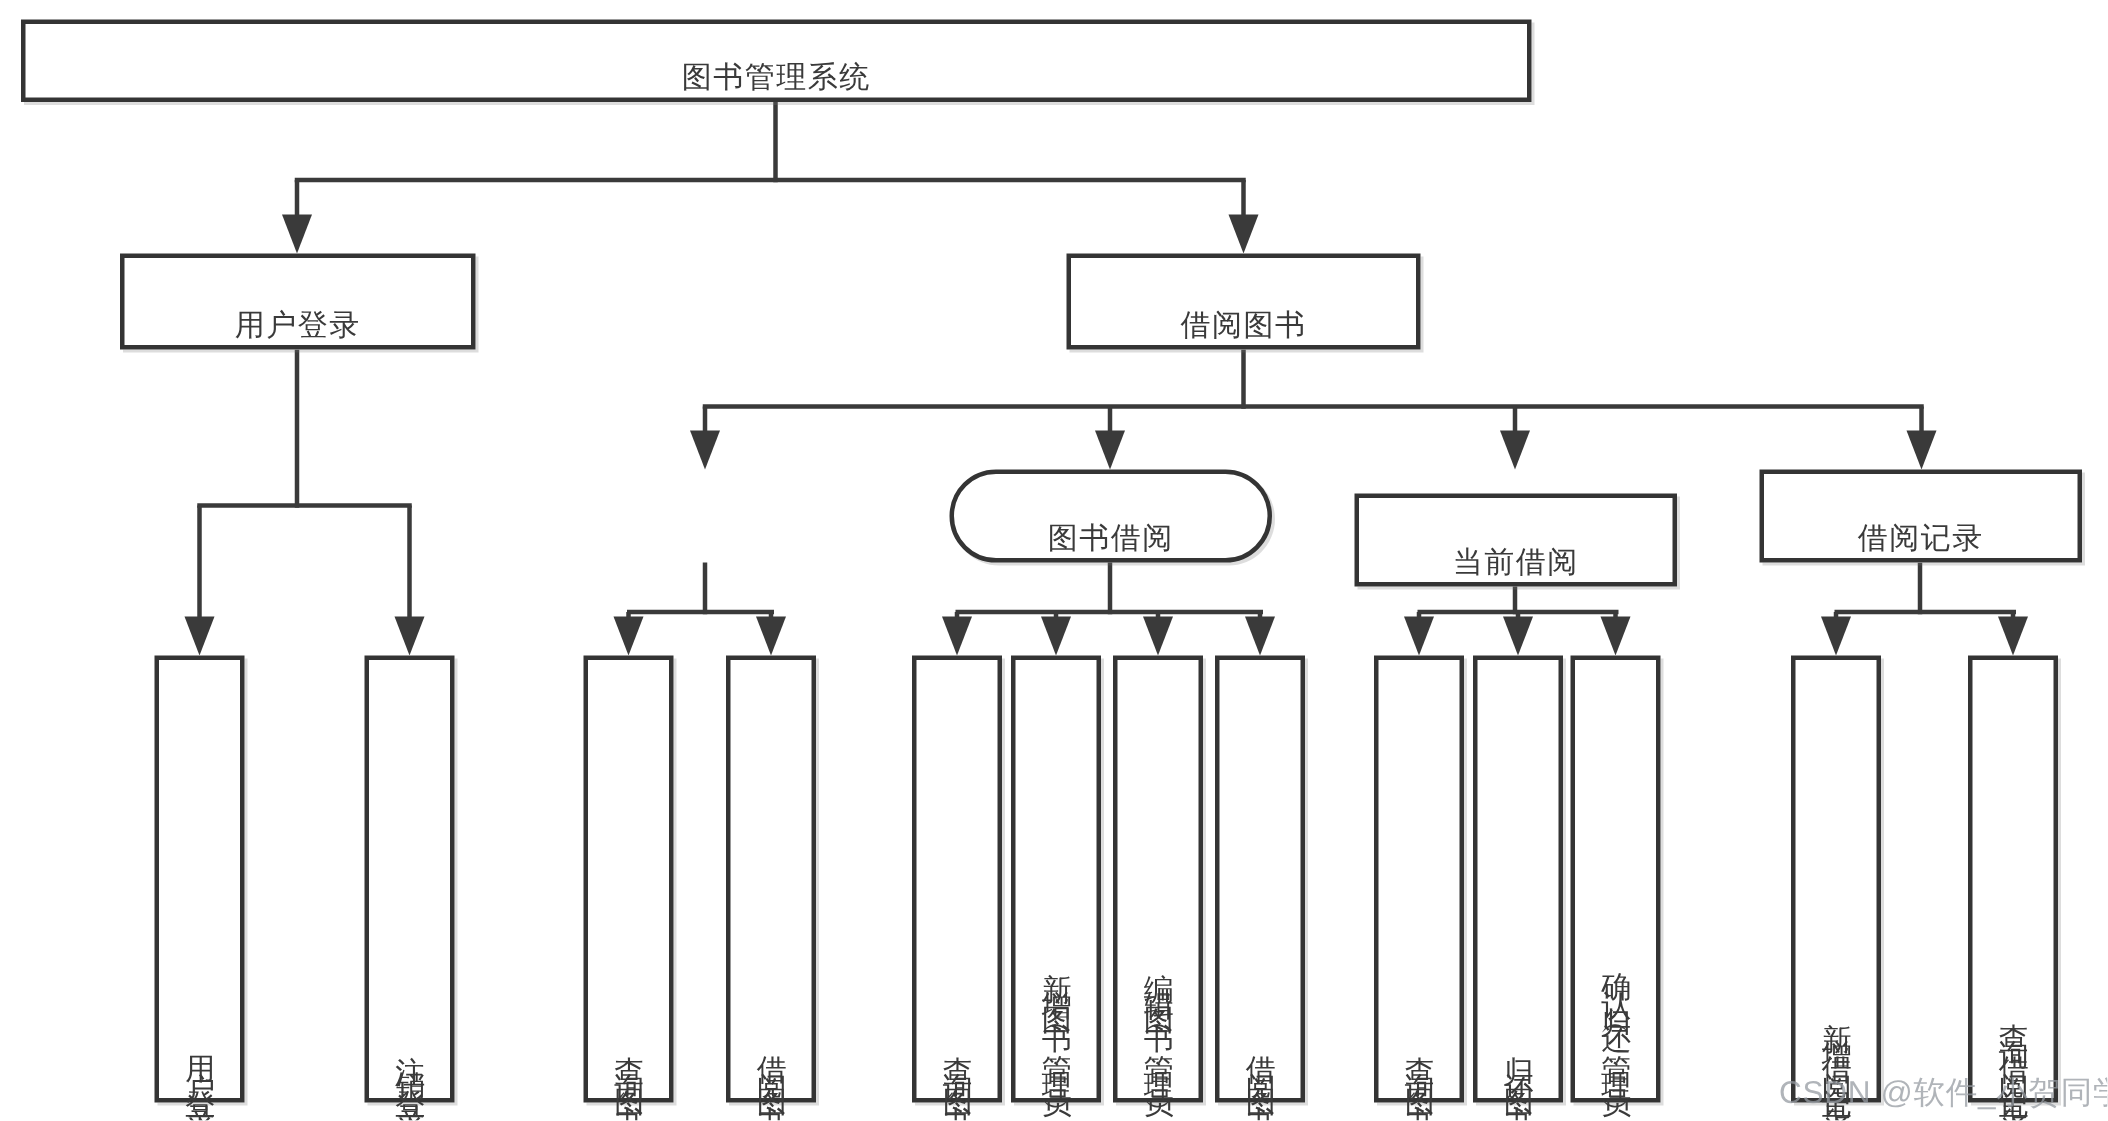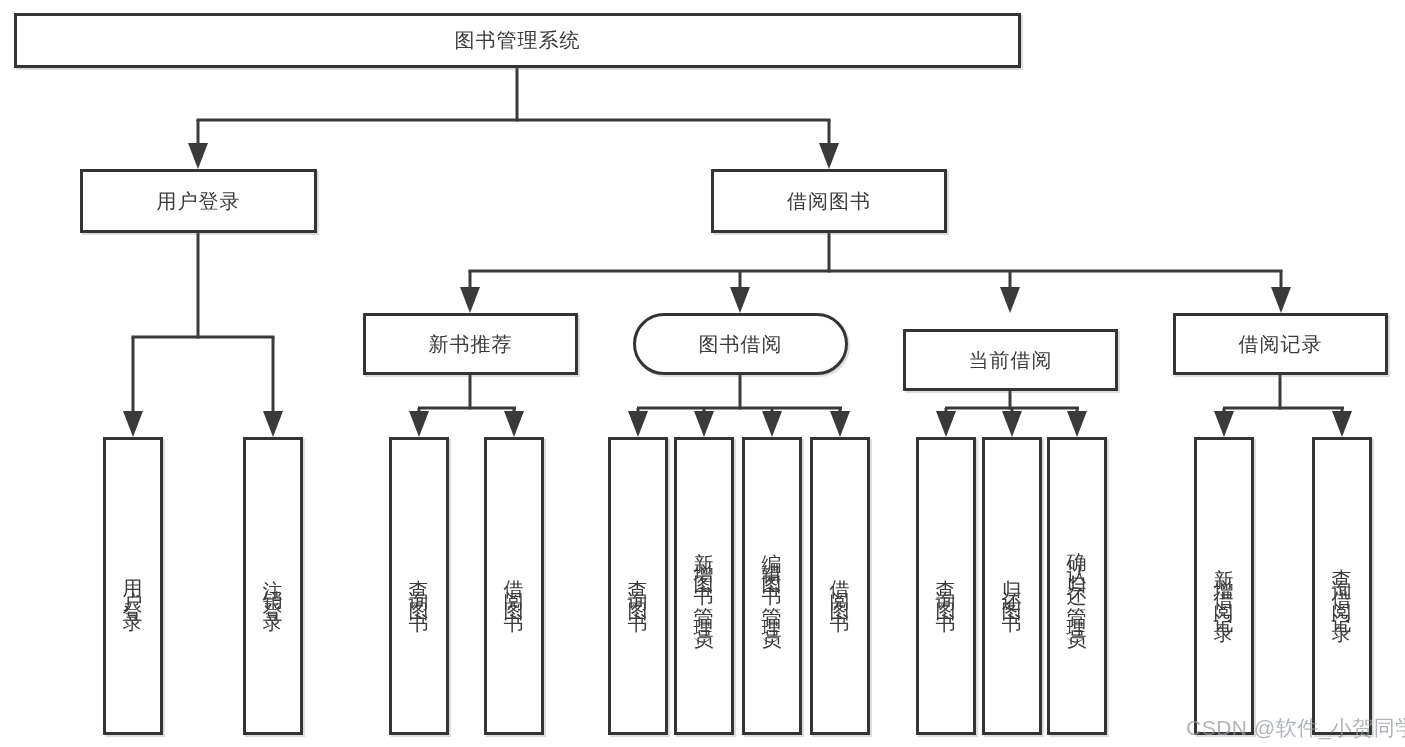--- a/index.html
+++ b/index.html
@@ -29,21 +29,21 @@
     fill: #3a3a3a;
     stroke: none;
   }
   .box {
     position: absolute;
     box-sizing: border-box;
     background: #ffffff;
     border: 3px solid #343434;
     box-shadow: 2px 2px 0 rgba(120,120,120,0.25);
     display: flex;
-    align-items: center;
+    align-items: flex-end;
     justify-content: center;
     color: #3a3a3a;
   }
   .box .hlabel {
     font-size: 20px;
     letter-spacing: 1px;
     white-space: nowrap;
   }
   .box.leaf {
     width: 60px;
@@ -139,23 +139,20 @@
     <span class="hlabel">图书管理系统</span>
   </div>
 
   <div class="box" style="left:80px; top:169px; width:237px; height:64px;">
     <span class="hlabel">用户登录</span>
   </div>
   <div class="box" style="left:711px; top:169px; width:236px; height:64px;">
     <span class="hlabel">借阅图书</span>
   </div>
 
-  <div class="box" style="left:363px; top:313px; width:215px; height:62px;">
-    <span class="hlabel">新书推荐</span>
-  </div>
   <div class="box" style="left:633px; top:313px; width:215px; height:62px;border-radius:31px;">
     <span class="hlabel">图书借阅</span>
   </div>
   <div class="box" style="left:903px; top:313px; width:215px; height:62px;margin-top:16px;">
     <span class="hlabel">当前借阅</span>
   </div>
   <div class="box" style="left:1173px; top:313px; width:215px; height:62px;">
     <span class="hlabel">借阅记录</span>
   </div>
 

